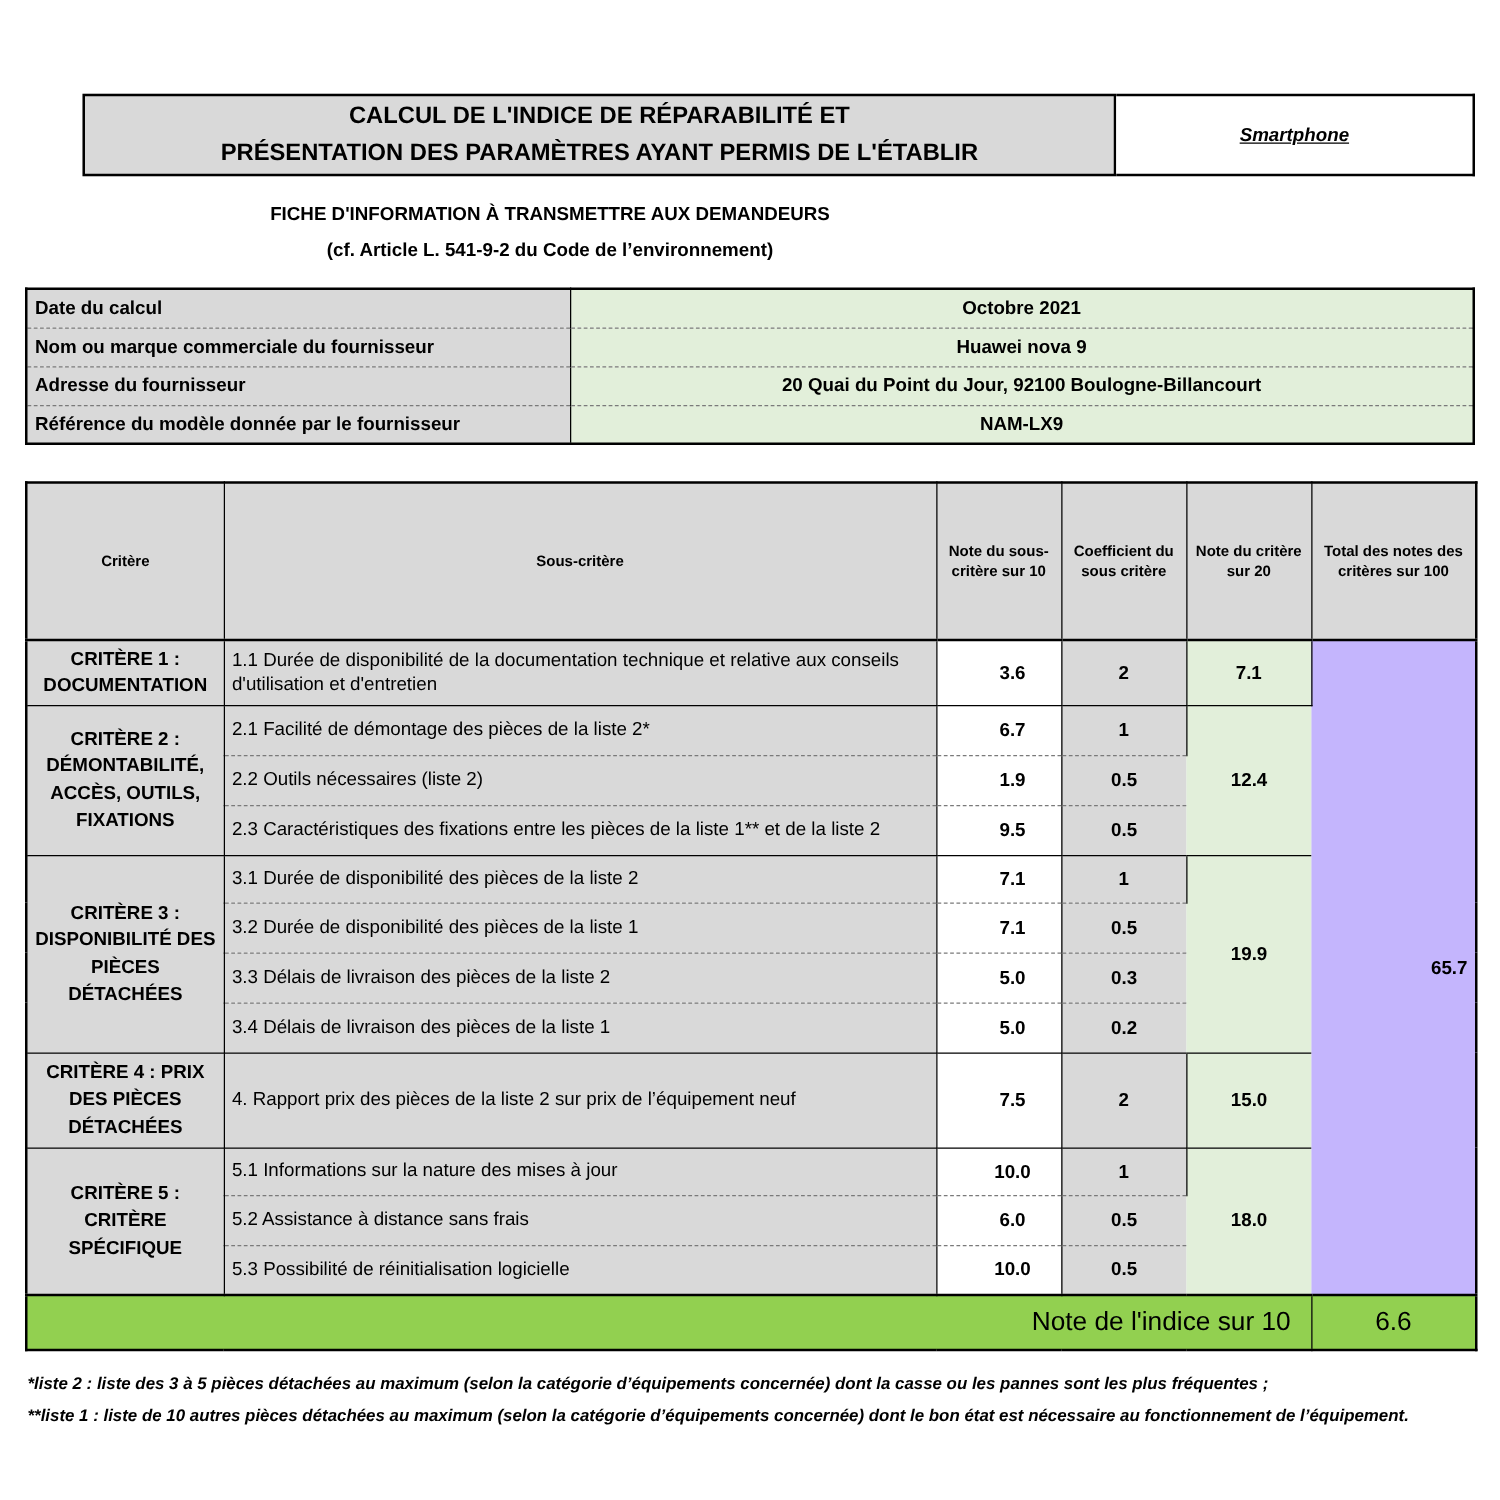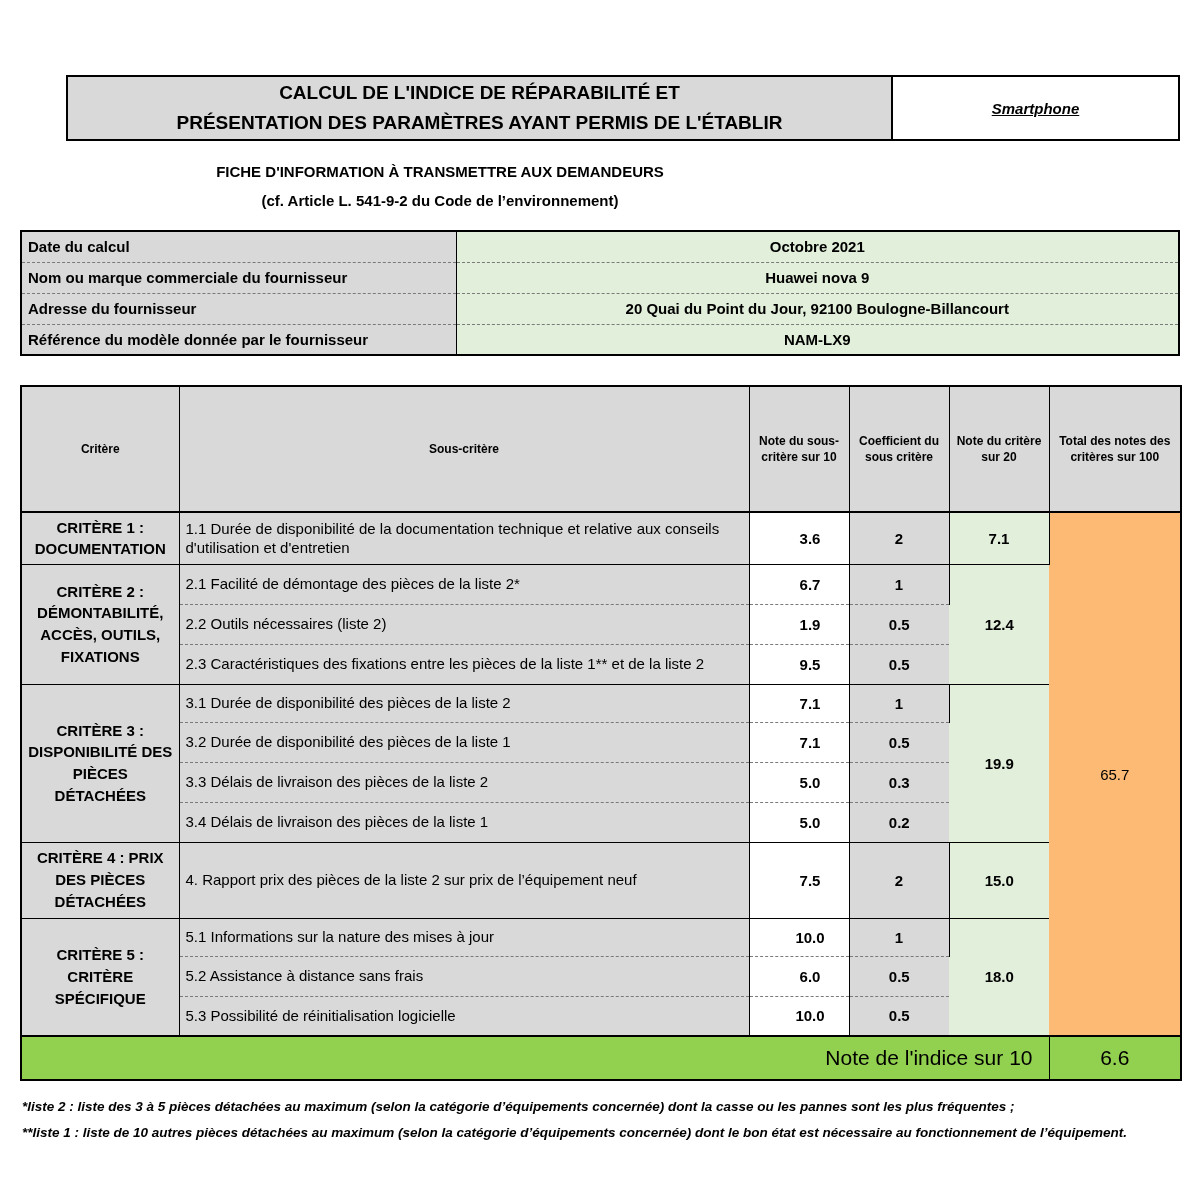--- a/index.html
+++ b/index.html
@@ -51,21 +51,21 @@
   .main-table th:last-child, .main-table td:last-child { border-right: none; }
   .main-table th {
     background: #d9d9d9; font-weight: bold; text-align: center;
     height: 126px; border-bottom: 2px solid #000; font-size: 12px; line-height: 1.35;
   }
   td.crit { background: #d9d9d9; font-weight: bold; text-align: center; line-height: 1.45; margin-top: 36px; }
   td.sub  { background: #d9d9d9; text-align: left; line-height: 1.3; }
   td.note { background: #ffffff; font-weight: bold; text-align: center; padding-left: 28px; }
   td.coef { background: #d9d9d9; font-weight: bold; text-align: center; }
   td.n20  { background: #e2efda; font-weight: bold; text-align: center; }
-  td.total{ background: #fdba74; font-weight: normal; text-align: center; }
+  td.total{ background: #c4b5fd; font-weight: bold; text-align: right; }
 
   tr.rdef td { height: 40px; }
   tr.r52 td  { height: 52px; }
   tr.r38 td  { height: 38px; }
   tr.r76 td  { height: 76px; }
 
   tr.dash > td.sub, tr.dash > td.note, tr.dash > td.coef { border-bottom: 1px dashed #7a7a7a; }
   tr.solid > td { border-bottom: 1px solid #000; }
   td.bb-solid { border-bottom: 1px solid #000; }
 

